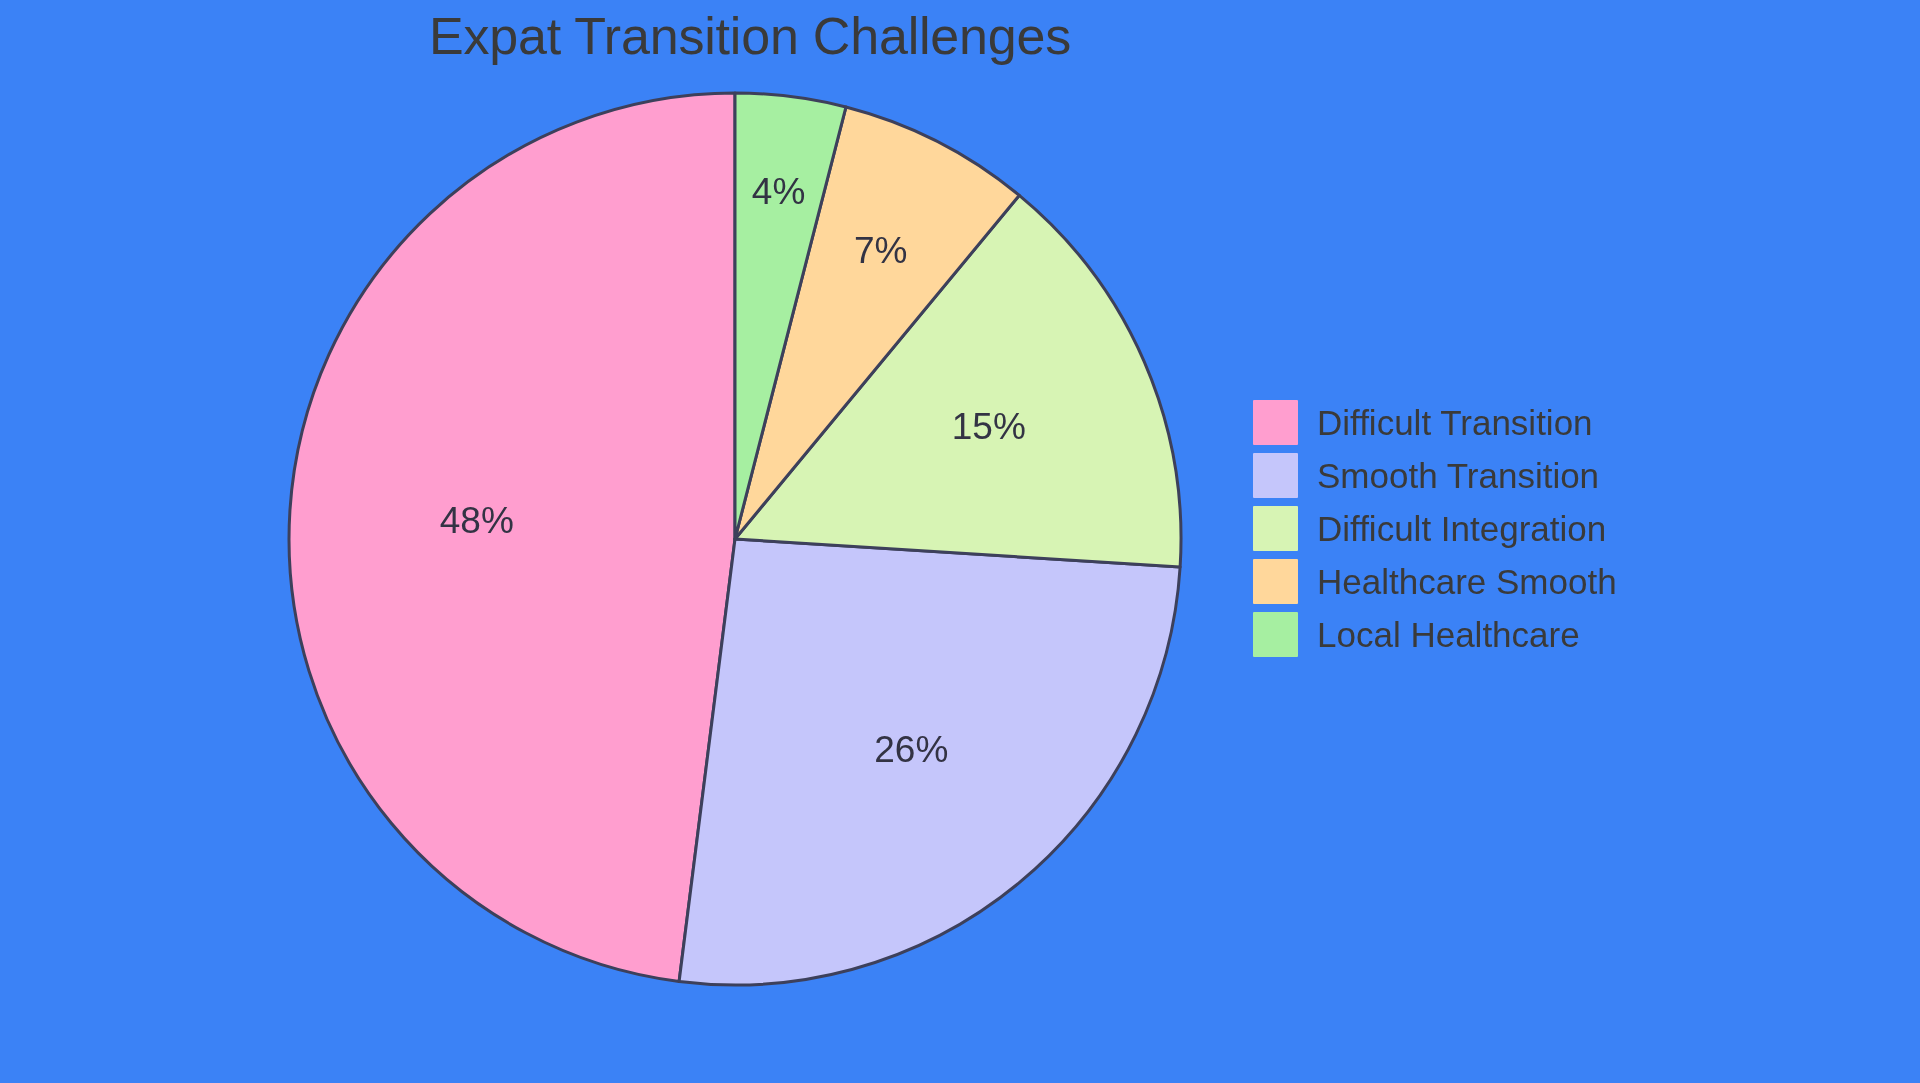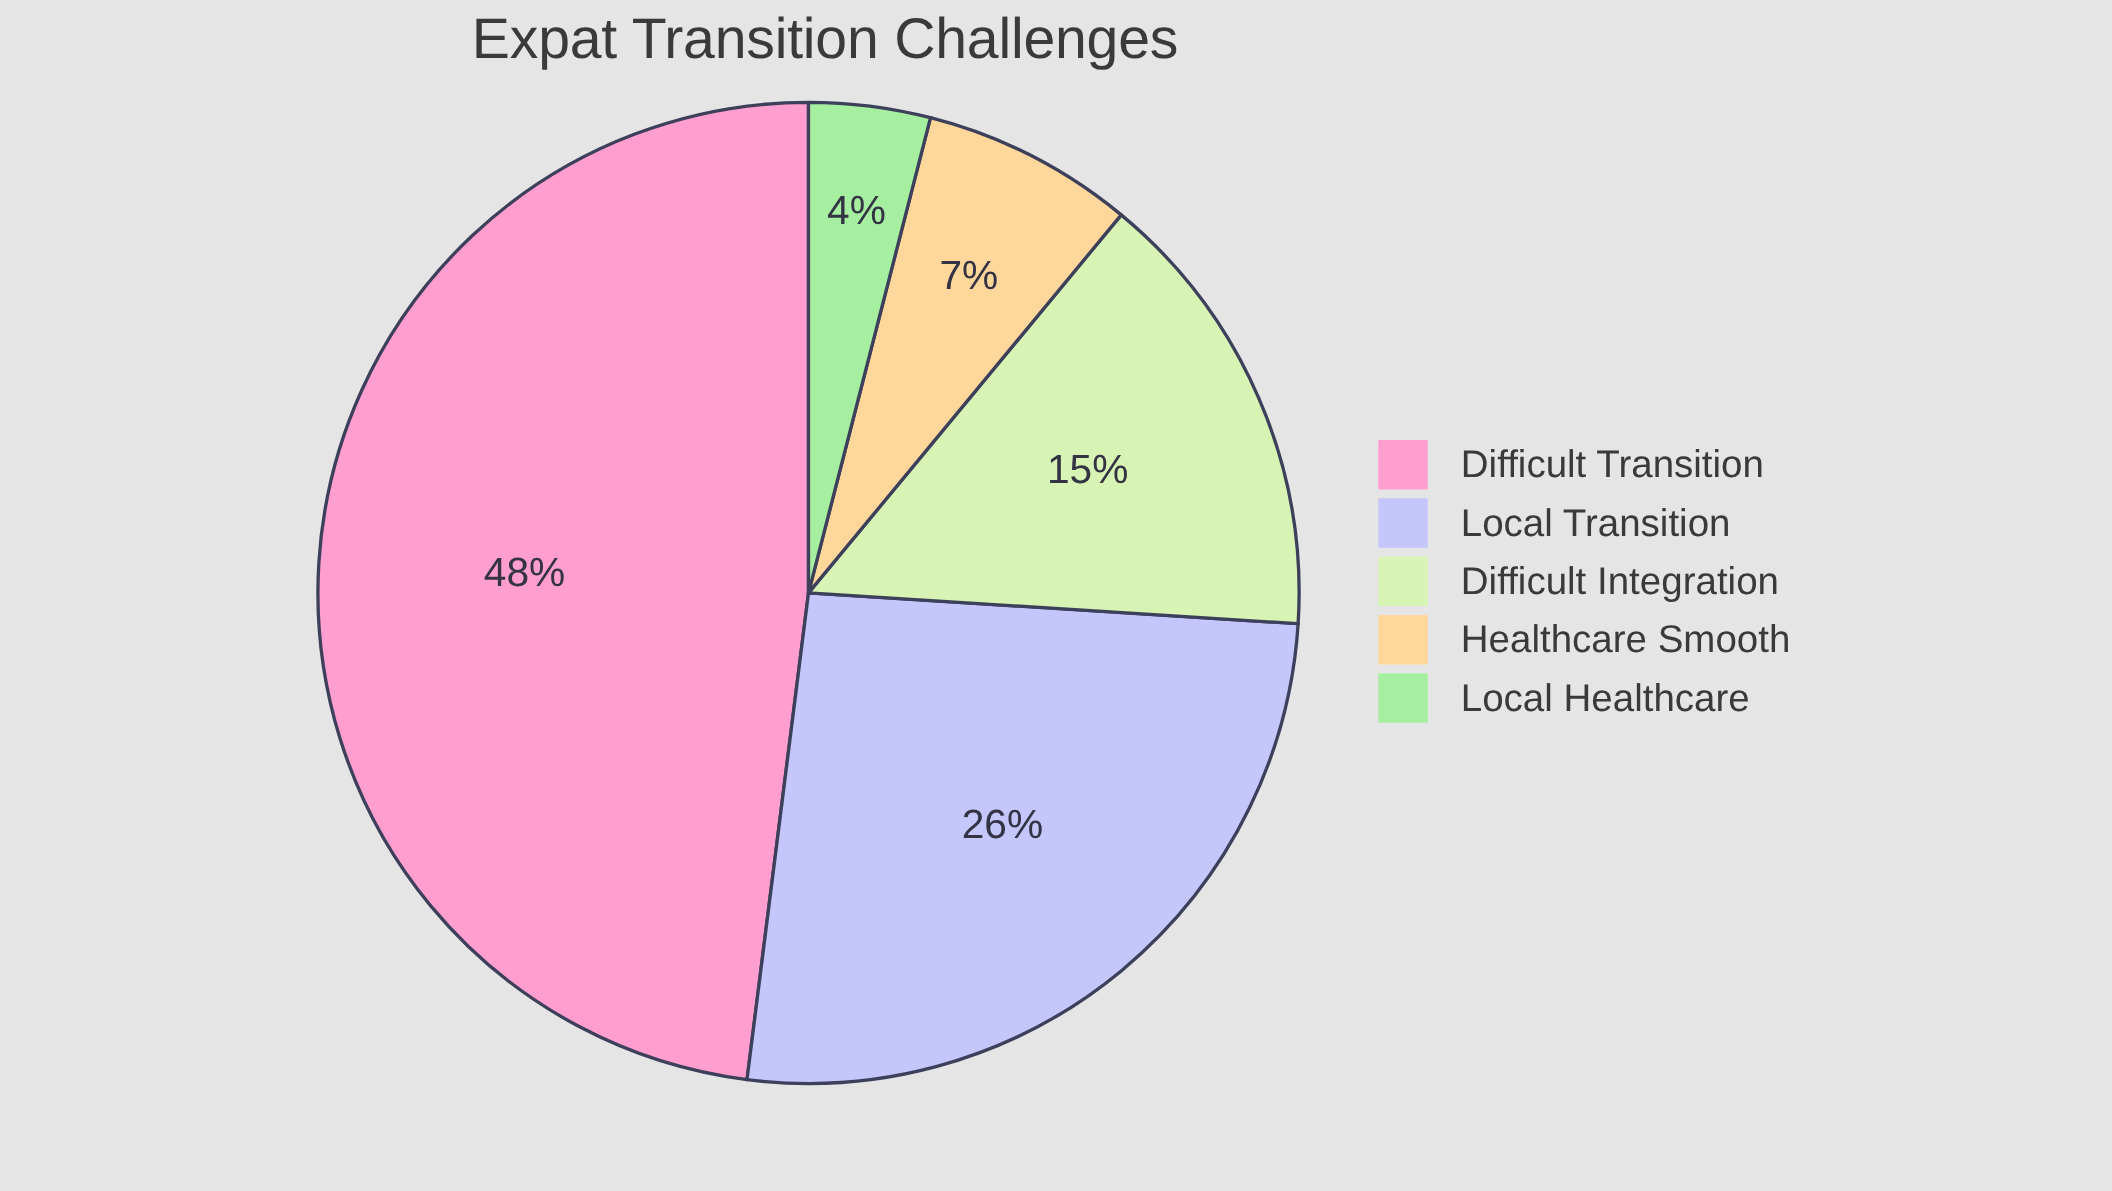--- a/index.html
+++ b/index.html
@@ -11,21 +11,21 @@
   body {
     width: 1920px;
     height: 1083px;
     overflow: hidden;
     font-family: "Liberation Sans", sans-serif;
   }
   #figure {
     position: relative;
     width: 1920px;
     height: 1083px;
-    background: #e5e5e5;
+    background: #3b82f6;
   }
   #chart-title {
     position: absolute;
     left: 0;
     top: 6px;
     width: 1500px;
     text-align: center;
     font-family: "Liberation Sans", sans-serif;
     font-size: 52px;
     font-weight: 400;
@@ -63,21 +63,21 @@
     align-items: center;
     height: 45px;
   }
   .legend-swatch {
     width: 45px;
     height: 45px;
     flex: 0 0 45px;
     border-radius: 1px;
   }
   .legend-label {
-    margin-left: 30px;
+    margin-left: 19px;
     font-family: "Liberation Sans", sans-serif;
     font-size: 35px;
     color: #3a3a3a;
     white-space: nowrap;
     line-height: 1;
   }
 </style>
 </head>
 <body>
 
@@ -102,21 +102,21 @@
       </g>
   </svg>
 
   <div id="legend">
       <div class="legend-row">
         <span class="legend-swatch" style="background: rgb(255, 158, 207);"></span>
         <span class="legend-label">Difficult Transition</span>
       </div>
       <div class="legend-row">
         <span class="legend-swatch" style="background: rgb(197, 198, 251);"></span>
-        <span class="legend-label">Local Transition</span>
+        <span class="legend-label">Smooth Transition</span>
       </div>
       <div class="legend-row">
         <span class="legend-swatch" style="background: rgb(215, 244, 180);"></span>
         <span class="legend-label">Difficult Integration</span>
       </div>
       <div class="legend-row">
         <span class="legend-swatch" style="background: rgb(255, 215, 155);"></span>
         <span class="legend-label">Healthcare Smooth</span>
       </div>
       <div class="legend-row">

